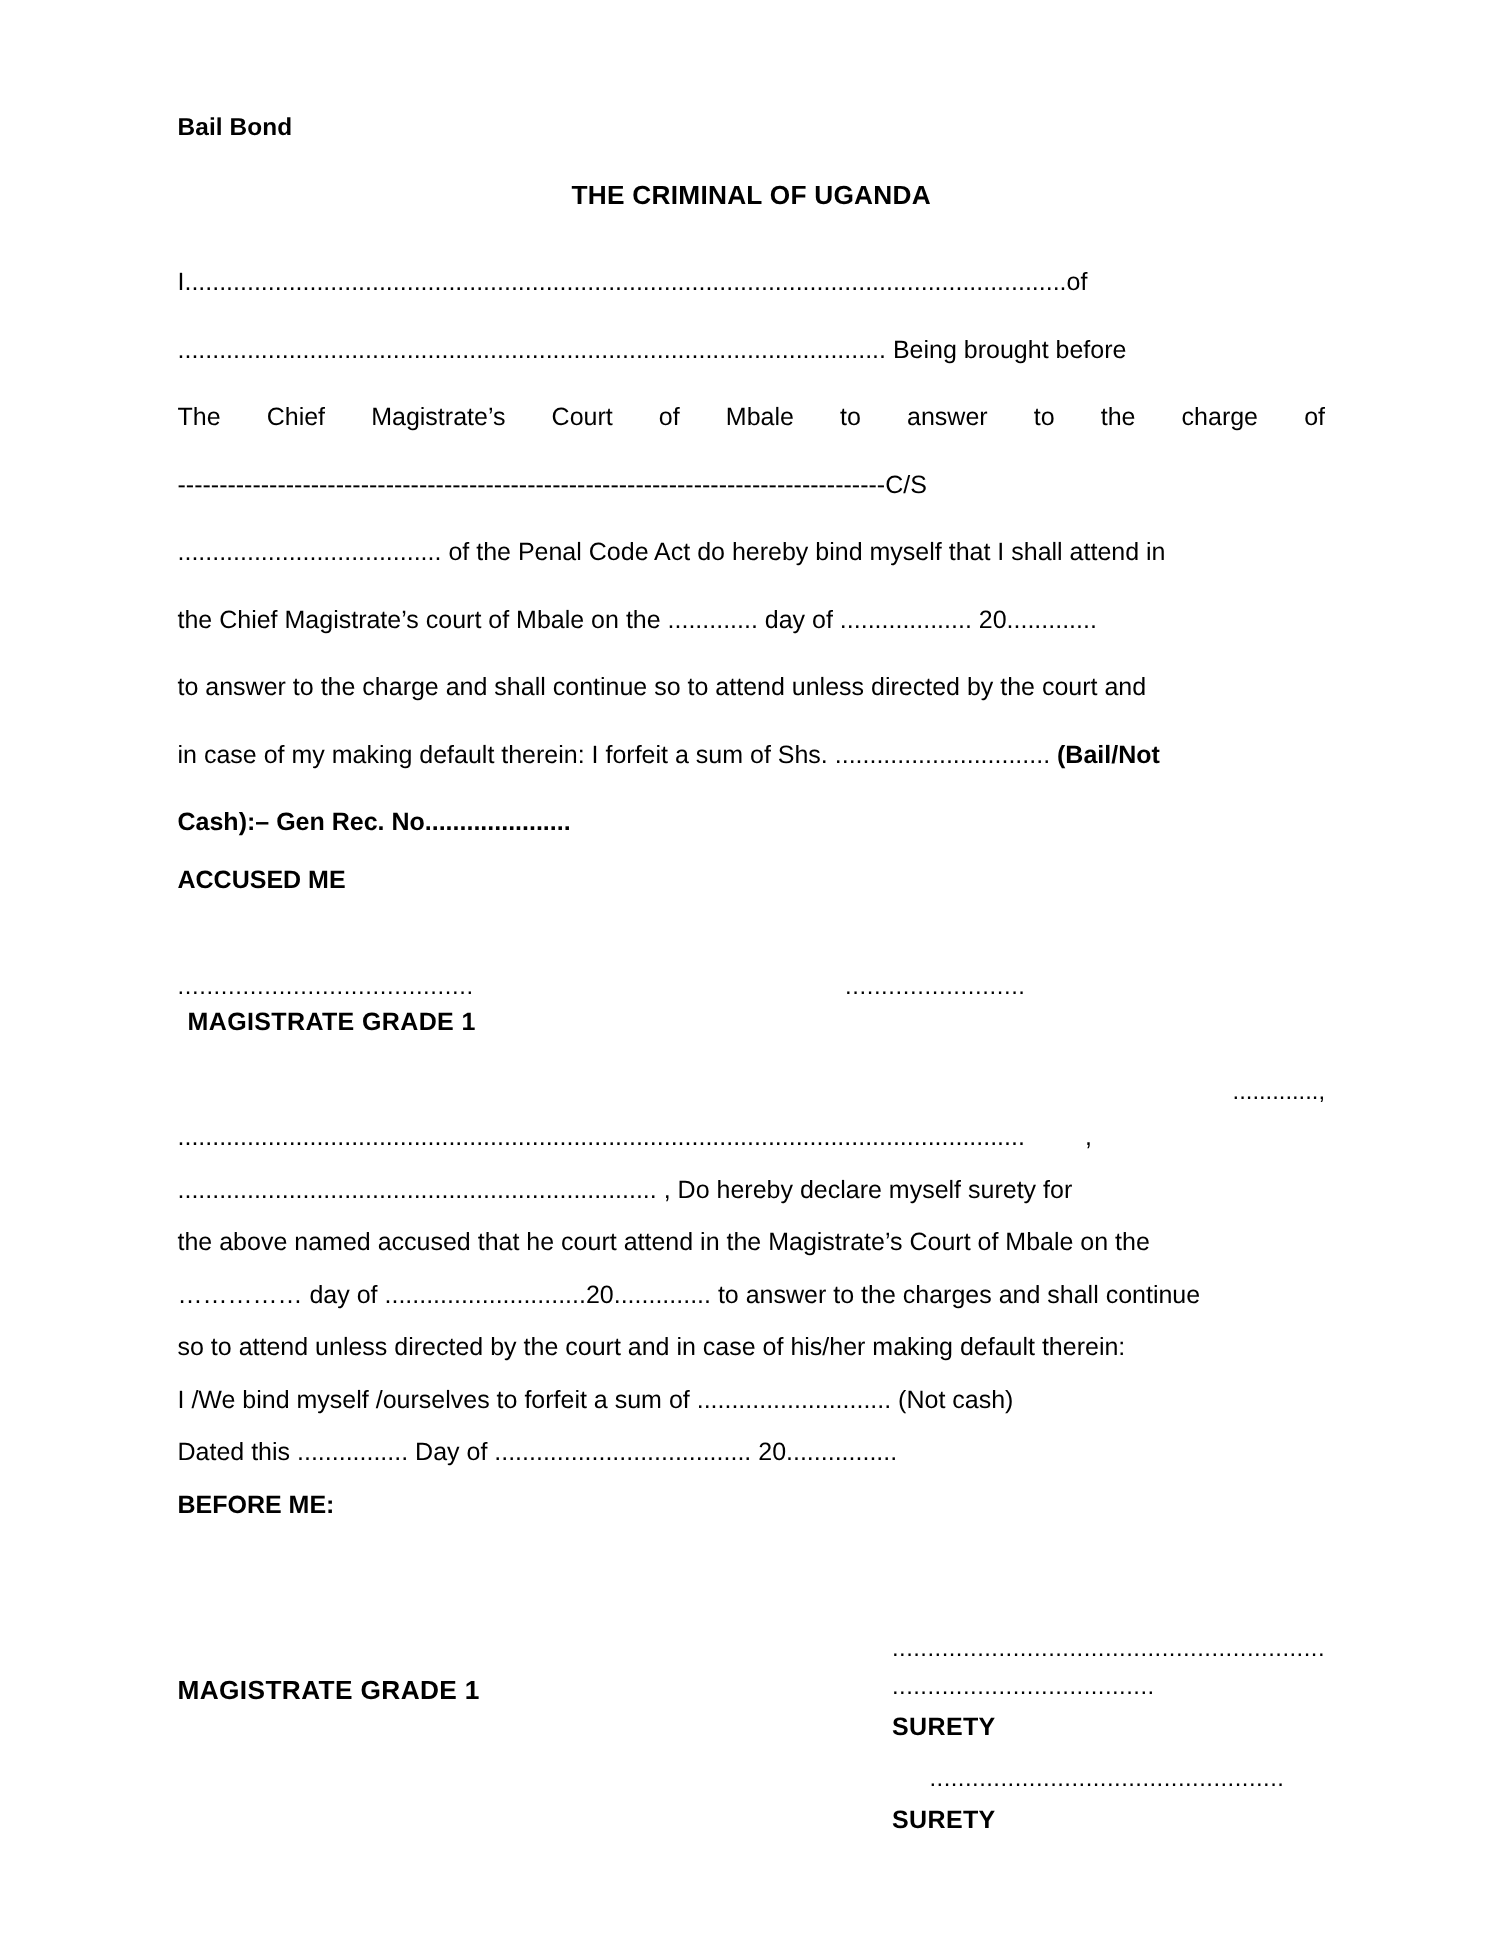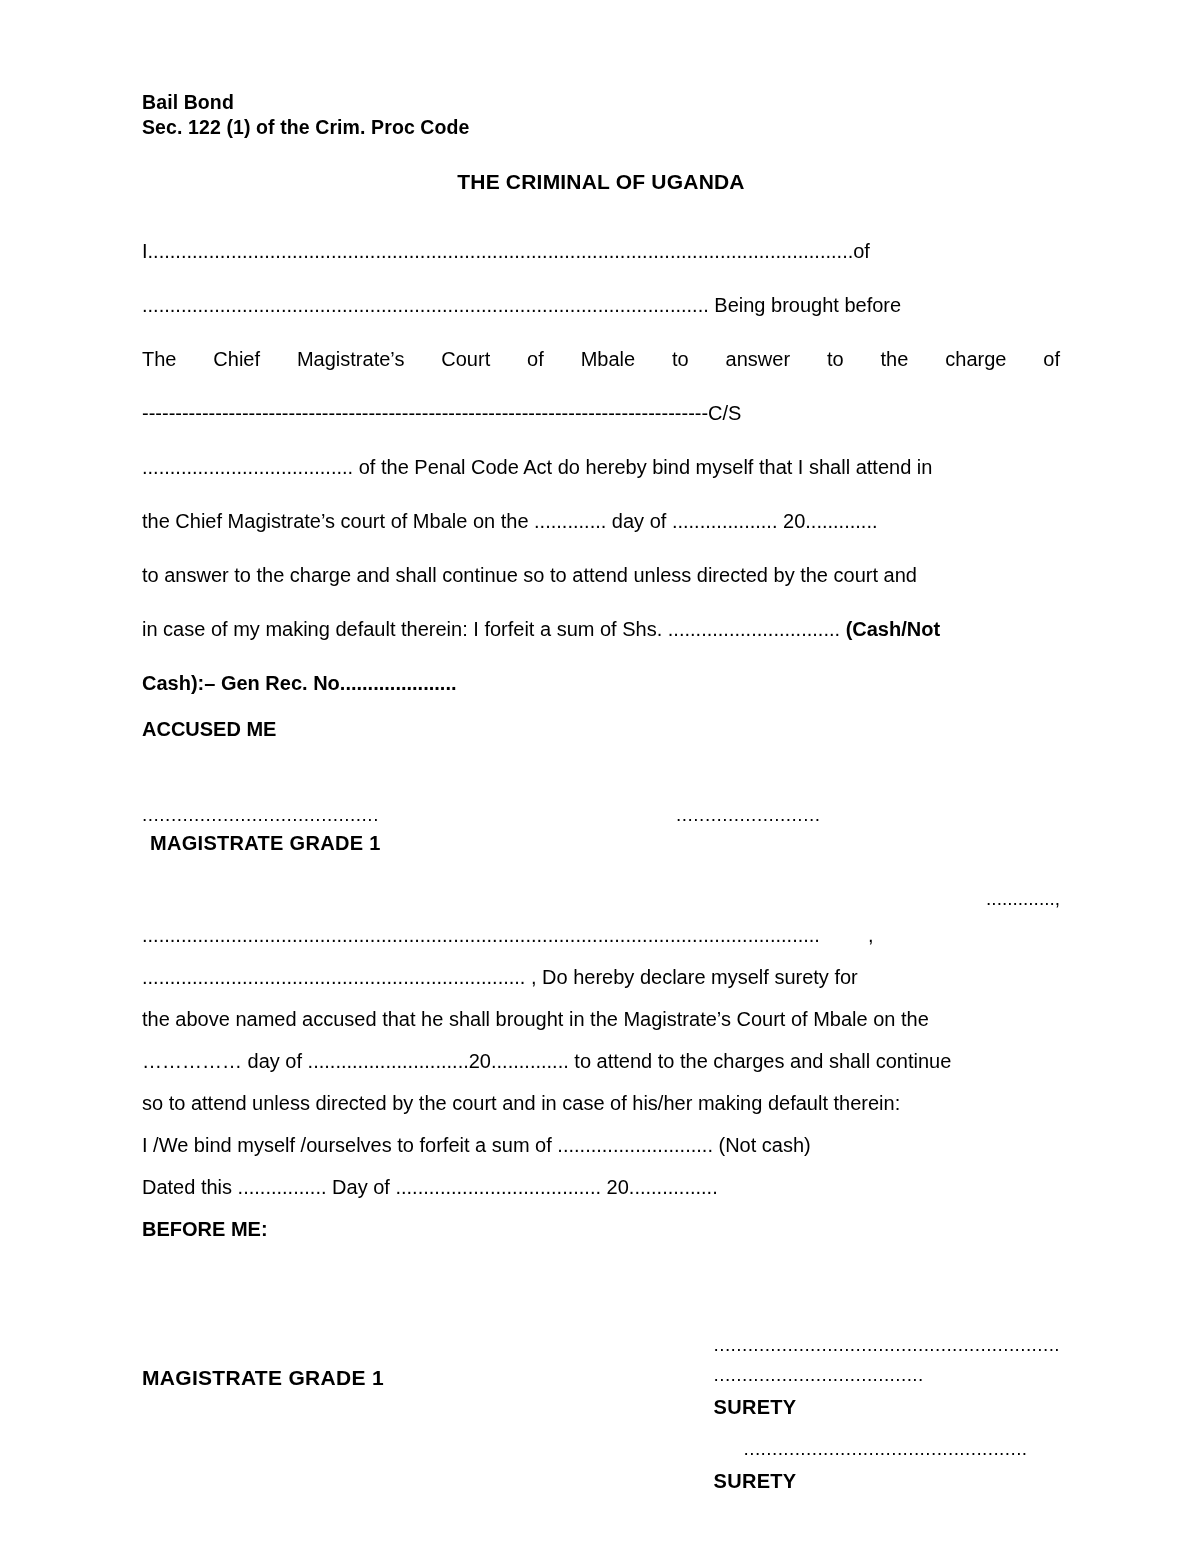--- a/index.html
+++ b/index.html
@@ -121,56 +121,55 @@
   .spacer24 { height: 24px; }
   .spacer10 { height: 10px; }
 </style>
 </head>
 <body>
 
 <div class="page">
 
   <div>
     <div class="hdr-line">Bail Bond</div>
-    <div class="hdr-line">Sec. 122 (1) of the Crim. Proc Code</div>
   </div>
 
   <div class="center-title">THE CRIMINAL OF UGANDA</div>
 
   <div class="body-block">
     <p class="p">I...............................................................................................................................of</p>
     <p class="p">......................................................................................................   Being brought before</p>
     <p class="p just">The     Chief     Magistrate’s     Court     of       Mbale       to     answer    to     the     charge     of</p>
     <p class="p">-------------------------------------------------------------------------------------C/S</p>
     <p class="p jleft">...................................... of the Penal Code Act do hereby bind myself that I shall attend in</p>
     <p class="p jleft">the Chief Magistrate’s   court of Mbale on the .............      day of  ...................     20.............</p>
     <p class="p jleft">to answer to the charge and  shall  continue so to attend unless directed by the court and</p>
-    <p class="p jleft"><span>in case of my making default therein:  I forfeit a sum of Shs. ............................... </span><span class="b">(Cash/Not</span></p>
+    <p class="p jleft"><span>in case of my making default therein:  I forfeit a sum of Shs. ............................... </span><span class="b">(Bail/Not</span></p>
     <p class="p b">Cash):– Gen Rec. No.....................</p>
     <p class="p tight b">ACCUSED ME</p>
   </div>
 
   <div class="sig-row">
     <div class="sig-col-left">
       <div class="dots-small">.........................................</div>
       <div class="sig-label indent-dots" style="padding-left:8px;">MAGISTRATE GRADE 1</div>
     </div>
     <div class="sig-col-right">
       <div class="dots-small" style="padding-left:14px;">.........................</div>
     </div>
   </div>
 
   <div class="spacer24"></div>
 
   <div>
     <div class="right-ind">.............,</div>
     <p class="p tight" style="line-height:42px;"><span>..........................................................................................................................</span><span style="padding-left:48px;">,</span></p>
     <p class="p tight" style="line-height:42px;">..................................................................... , Do hereby declare myself    surety      for</p>
-    <p class="p tight" style="line-height:42px;">the  above  named  accused  that  he  shall  brought  in  the  Magistrate’s  Court  of  Mbale  on  the</p>
-    <p class="p tight" style="line-height:42px;">…………… day of .............................20.............. to attend to the charges and shall continue</p>
+    <p class="p tight" style="line-height:42px;">the  above  named  accused  that  he  court  attend  in  the  Magistrate’s  Court  of  Mbale  on  the</p>
+    <p class="p tight" style="line-height:42px;">…………… day of .............................20.............. to answer to the charges and shall continue</p>
     <p class="p tight" style="line-height:42px;">so to attend unless directed by the court and in case of his/her    making default therein:</p>
     <p class="p tight" style="line-height:42px;">I /We  bind myself /ourselves  to forfeit a sum of ............................        (Not cash)</p>
     <p class="p tight" style="line-height:42px;">Dated this ................  Day of .....................................    20................</p>
     <p class="p tight b" style="line-height:42px;">BEFORE ME:</p>
   </div>
 
   <div class="surety-block">
     <div class="surety-left">
       <div class="mag2">MAGISTRATE   GRADE 1</div>
     </div>

